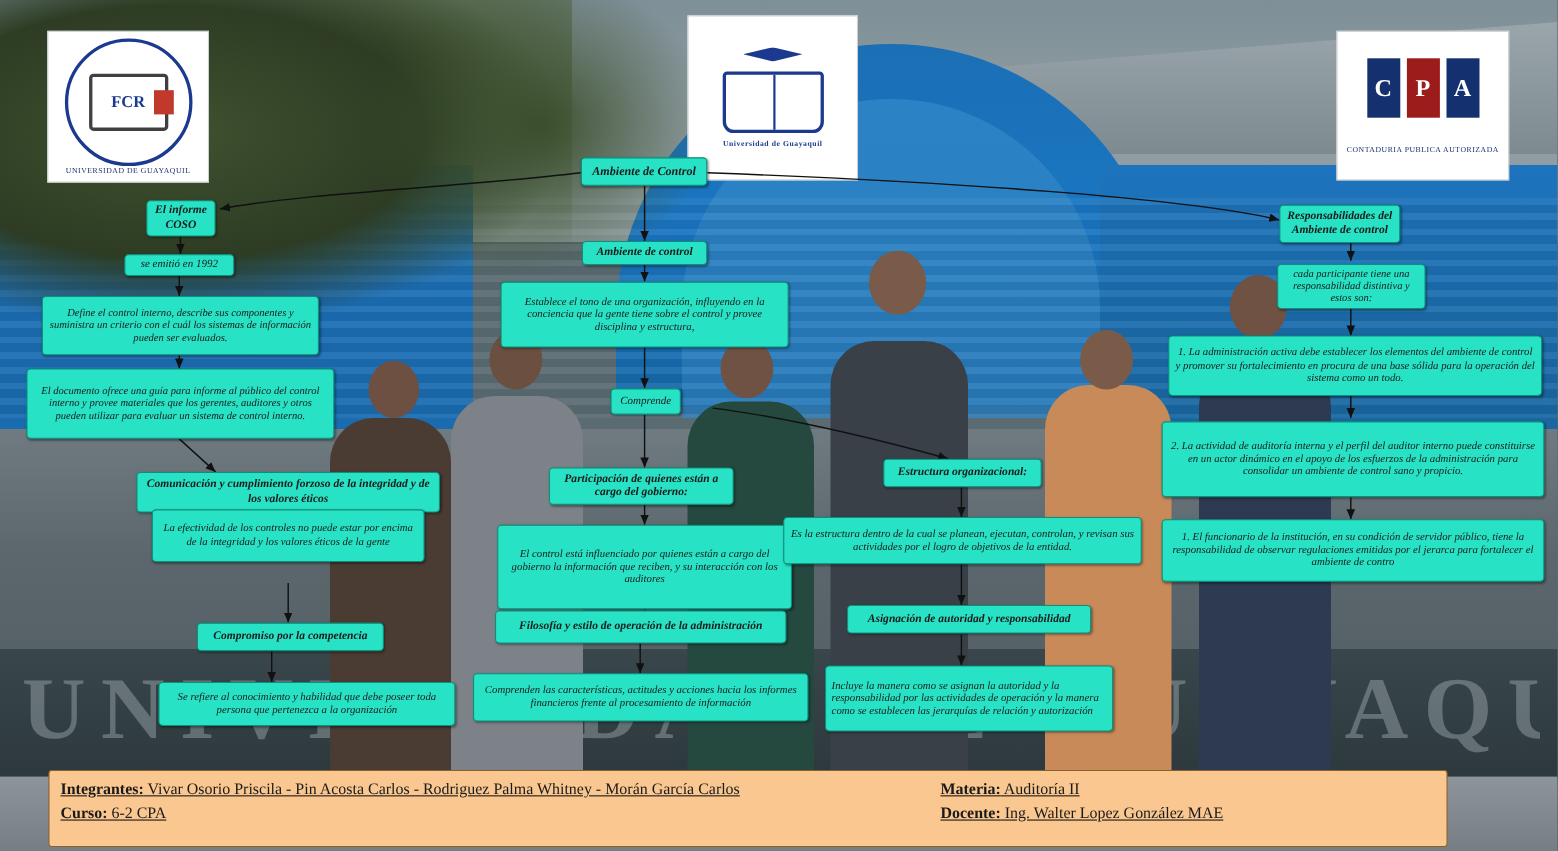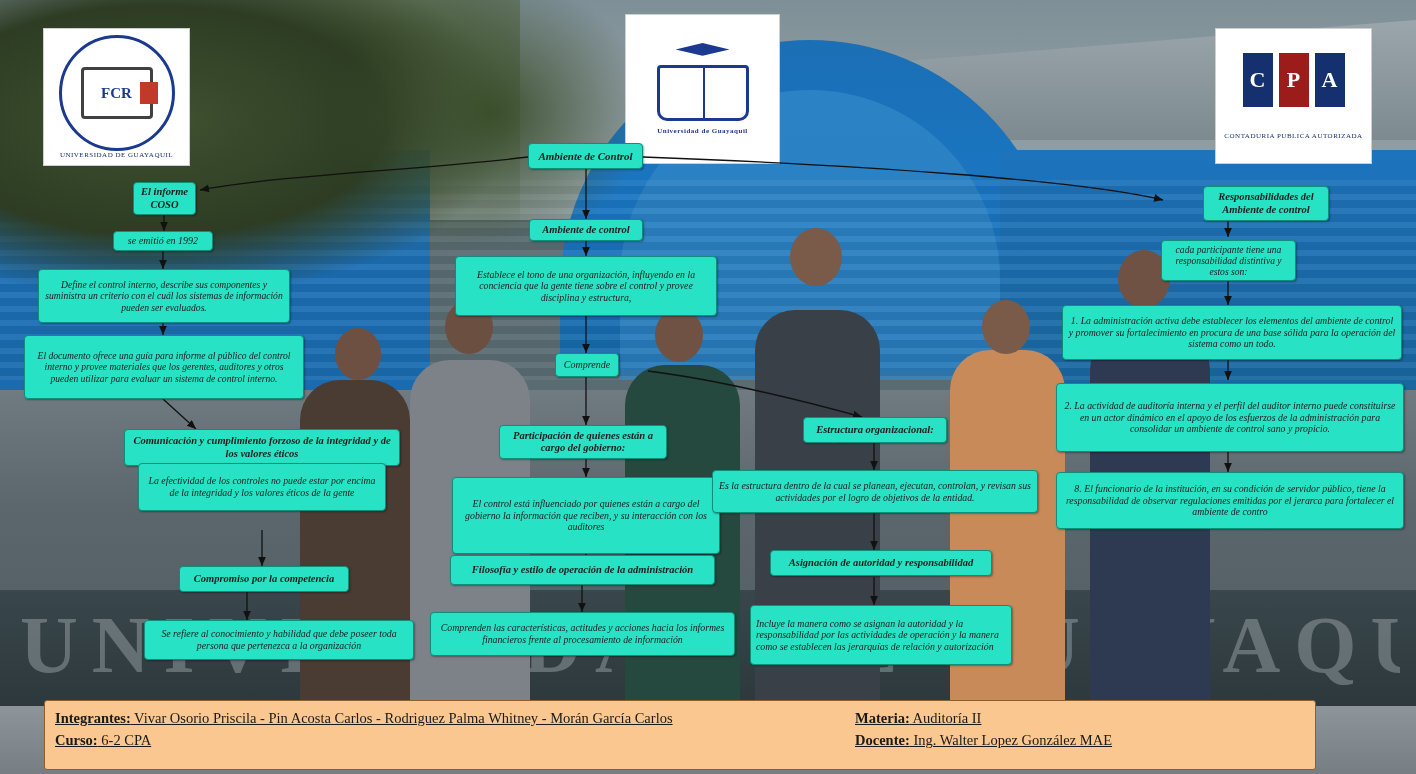--- a/index.html
+++ b/index.html
@@ -210,29 +210,29 @@
 <div class="node" style="left:430px;top:612px;width:305px;height:44px;font-size:9.8px;">Comprenden las características, actitudes y acciones hacia los informes financieros frente al procesamiento de información</div>
 
 <div class="node bold" style="left:803px;top:417px;width:144px;height:26px;font-size:10.5px;">Estructura organizacional:</div>
 
 <div class="node" style="left:712px;top:470px;width:326px;height:43px;font-size:9.8px;">Es la estructura  dentro de la cual se planean, ejecutan, controlan, y revisan sus actividades por el logro de objetivos de la entidad.</div>
 
 <div class="node bold" style="left:770px;top:550px;width:222px;height:26px;font-size:10.5px;">Asignación de autoridad y responsabilidad</div>
 
 <div class="node" style="left:750px;top:605px;width:262px;height:60px;font-size:9.8px;text-align:left;justify-content:flex-start;">Incluye la manera como se asignan la autoridad y la responsabilidad por las actividades de operación y la manera como se establecen las jerarquías de relación y autorización</div>
 
-<div class="node bold" style="left:1163px;top:186px;width:126px;height:35px;font-size:10.5px;margin-left:40px;">Responsabilidades del Ambiente de control</div>
+<div class="node bold" style="left:1163px;top:186px;width:110px;height:35px;font-size:10.5px;">Responsabilidades del Ambiente de control</div>
 
 <div class="node" style="left:1161px;top:240px;width:135px;height:41px;font-size:9.6px;">cada participante tiene una responsabilidad distintiva y estos son:</div>
 
 <div class="node" style="left:1062px;top:305px;width:340px;height:55px;font-size:9.8px;">1. La administración activa debe establecer los elementos del ambiente de  control y promover su fortalecimiento en procura de una base sólida para la operación del sistema como un todo.</div>
 
 <div class="node" style="left:1056px;top:383px;width:348px;height:69px;font-size:9.8px;">2. La actividad de auditoría interna y el perfil del auditor interno puede constituirse en un actor dinámico en el apoyo de los esfuerzos de la administración para consolidar un ambiente de control sano y propicio.</div>
 
-<div class="node" style="left:1056px;top:472px;width:348px;height:57px;font-size:9.8px;">8. El funcionario de la institución, en su condición de servidor público, tiene la responsabilidad de  observar regulaciones emitidas por el jerarca para fortalecer el ambiente de contro</div>
+<div class="node" style="left:1056px;top:472px;width:348px;height:57px;font-size:9.8px;">1. El funcionario de la institución, en su condición de servidor público, tiene la responsabilidad de  observar regulaciones emitidas por el jerarca para fortalecer el ambiente de contro</div>
 
 <div id="footer">
   <div class="col-left">
     <div class="line">
       <b>Integrantes:</b><span> Vivar Osorio Priscila - Pin Acosta Carlos - Rodriguez Palma Whitney - Morán García Carlos</span>
     </div>
     <div class="line">
       <b>Curso:</b><span> 6-2 CPA</span>
     </div>
   </div>

